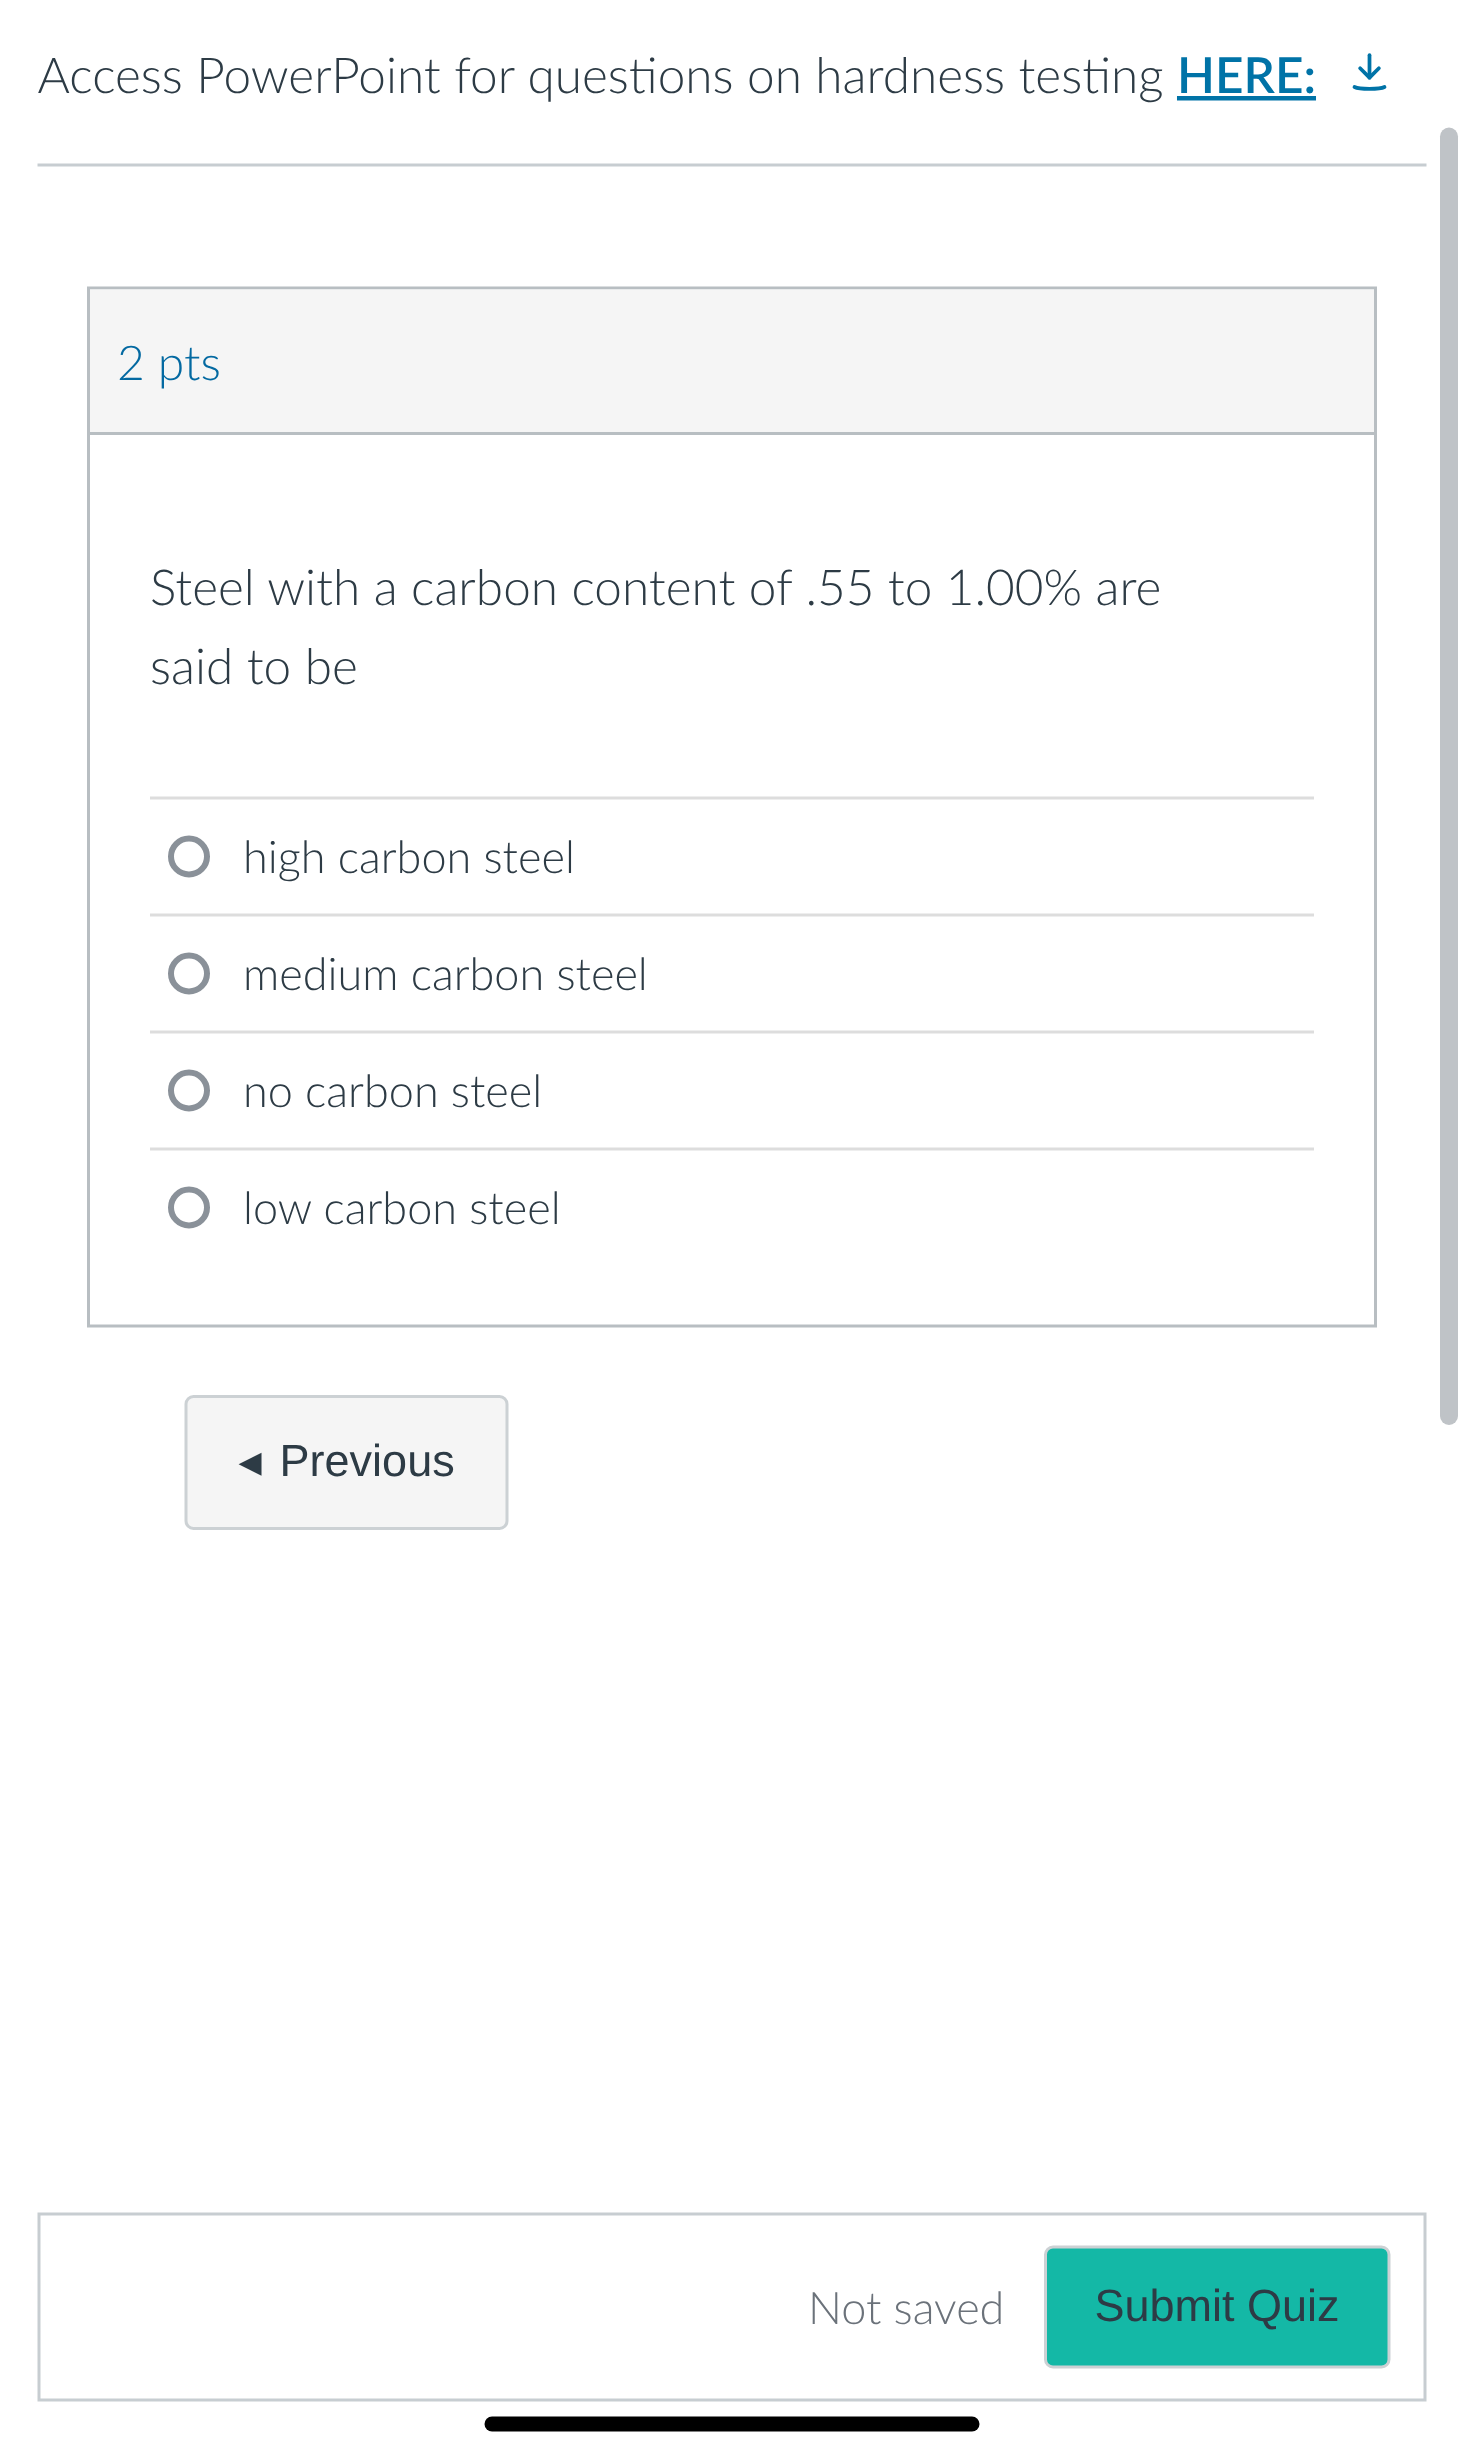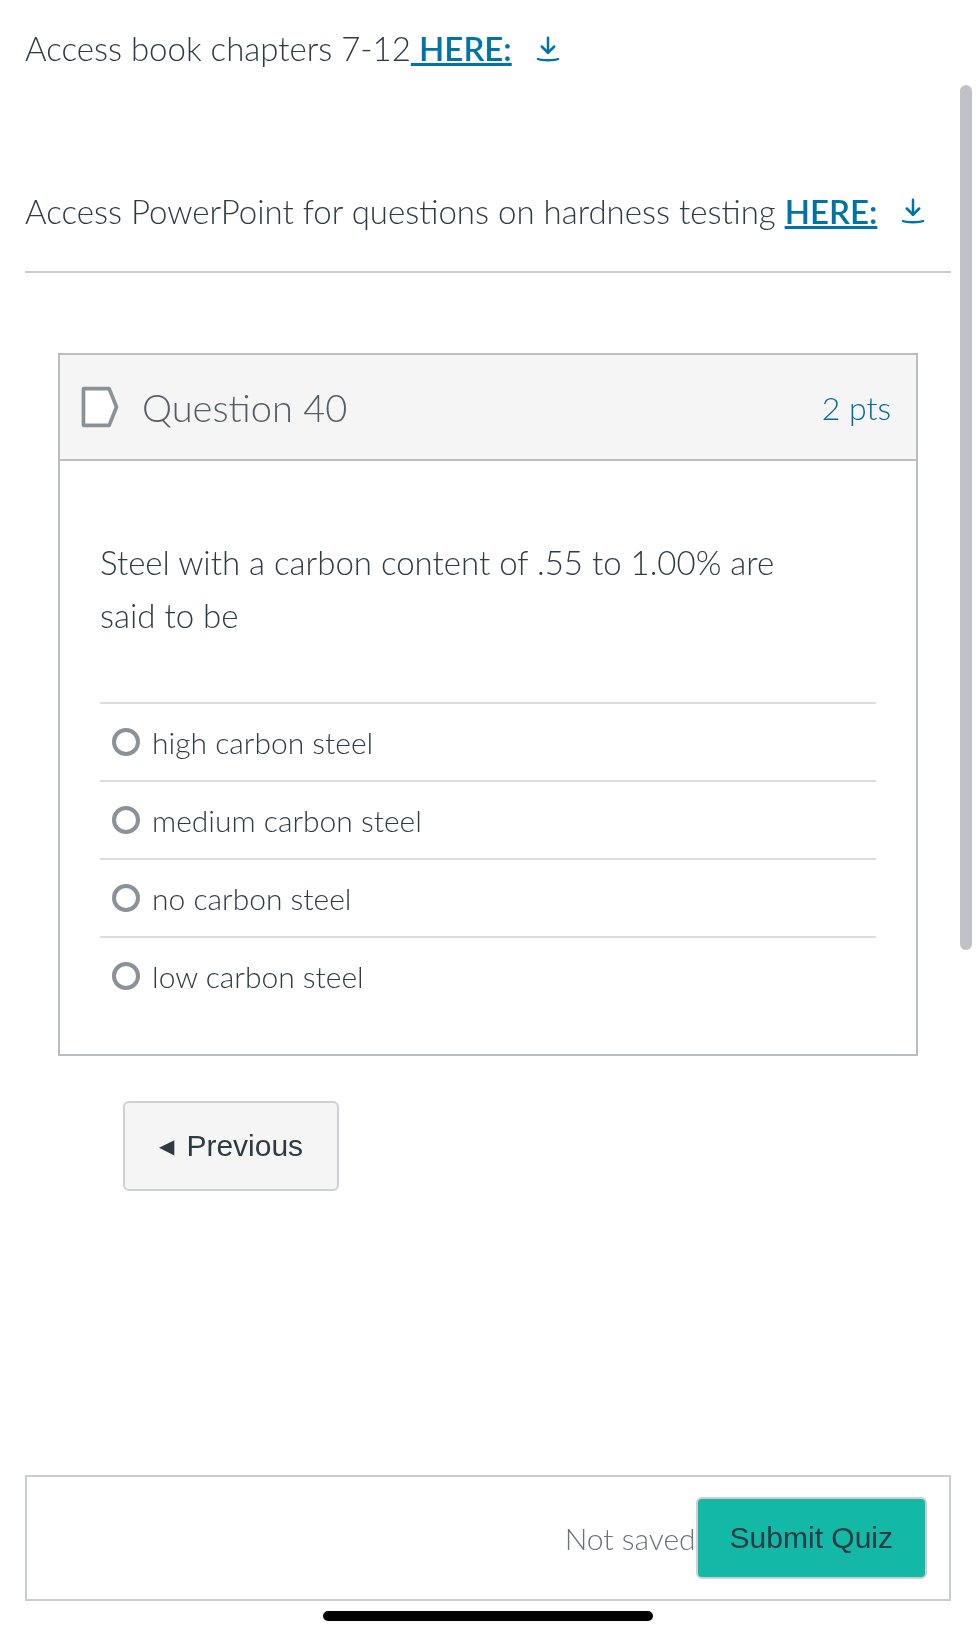--- a/index.html
+++ b/index.html
@@ -81,21 +81,21 @@
       font-weight: 300;
       color: #2d3b45;
       line-height: 1.6;
       margin-bottom: 60px;
       padding-right: 50px;
     }
     .options { }
     .option {
       display: flex;
       align-items: center;
-      gap: 12px;
+      gap: 22px;
       padding: 20px 0 20px 12px;
       border-top: 2px solid #ddd;
     }
     .option:last-child { }
     .radio {
       width: 28px;
       height: 28px;
       border-radius: 50%;
       border: 4px solid #8a9199;
       background: #fff;
@@ -129,20 +129,21 @@
     .footer-bar {
       position: absolute;
       left: 25px;
       right: 25px;
       bottom: 28px;
       border: 2px solid #c7cdd1;
       display: flex;
       align-items: center;
       justify-content: flex-end;
       padding: 20px 22px;
+      gap: 26px;
       background: #fff;
     }
     .save-status {
       font-size: 30px;
       font-weight: 300;
       color: #6b727a;
     }
     .submit-btn {
       background: #14b8a6;
       border: 2px solid #ccd1d4;
@@ -175,54 +176,36 @@
       width: 12px;
       height: 865px;
       background: #bfc3c7;
       border-radius: 6px;
     }
   </style>
 </head>
 <body>
 
 <div class="content">
-  <p class="resource-text">
-    <span>Access book chapters 7-12</span><a href="#" class="resource-link"><span> HERE:</span></a>
-    <span class="download-icon">
-      <svg width="30" height="30" viewBox="0 0 24 24" fill="none" stroke="#0073a7" stroke-width="2" stroke-linecap="round" stroke-linejoin="round">
-        <path d="M12 3v12"></path>
-          <path d="M7 10l5 5 5-5"></path>
-          <path d="M4 20c2 1 6 1 8 1s6 0 8-1"></path>
-      </svg>
-    </span>
-  </p>
 
   <p class="resource-text-2">
     <span>Access PowerPoint for questions on hardness testing </span><a href="#" class="resource-link"><span>HERE:</span></a>
     <span class="download-icon">
       <svg width="30" height="30" viewBox="0 0 24 24" fill="none" stroke="#0073a7" stroke-width="2" stroke-linecap="round" stroke-linejoin="round">
         <path d="M12 3v12"></path>
           <path d="M7 10l5 5 5-5"></path>
           <path d="M4 20c2 1 6 1 8 1s6 0 8-1"></path>
       </svg>
     </span>
   </p>
 
   <hr class="sep">
 
   <div class="question-card">
     <div class="question-header">
-      <div class="question-header-left">
-        <span class="tag-icon">
-          <svg width="44" height="48" viewBox="0 0 24 26">
-            <path d="M3 3 H17 L21 13 L17 23 H3 Z" fill="#ffffff" stroke="#8a9199" stroke-width="2" stroke-linejoin="round"></path>
-          </svg>
-        </span>
-        <span class="question-title">Question 40</span>
-      </div>
       <span class="question-points">2 pts</span>
     </div>
 
     <div class="question-body">
       <p class="question-text">Steel with a carbon content of .55 to 1.00% are said to be</p>
 
       <div class="options">
         <div class="option">
           <span class="radio"></span>
           <span class="option-label">high carbon steel</span>

